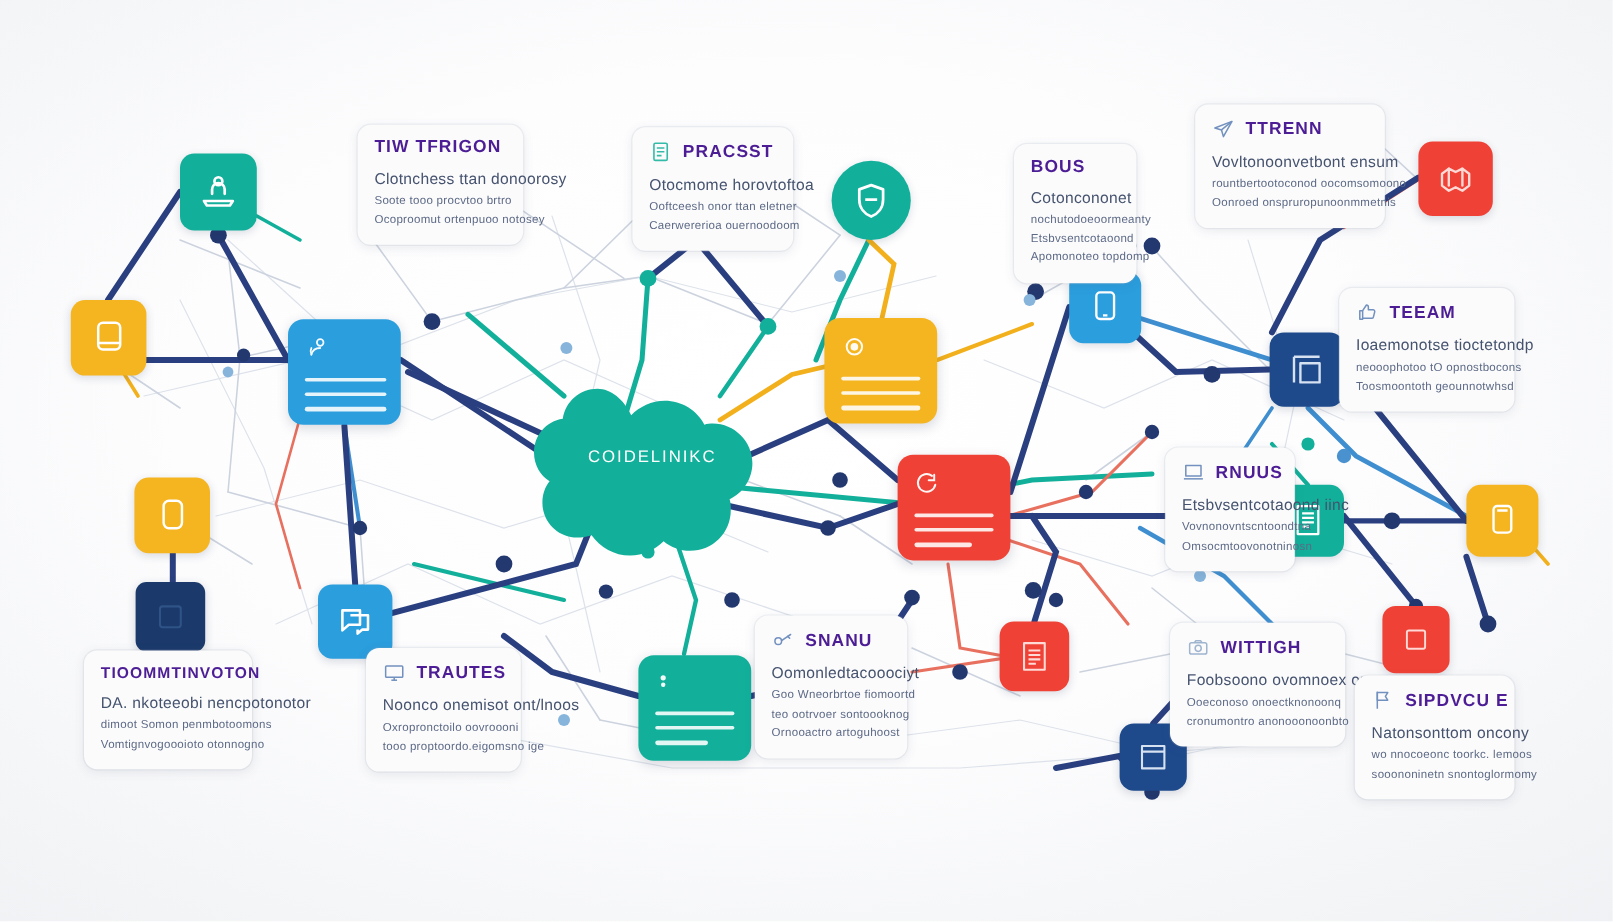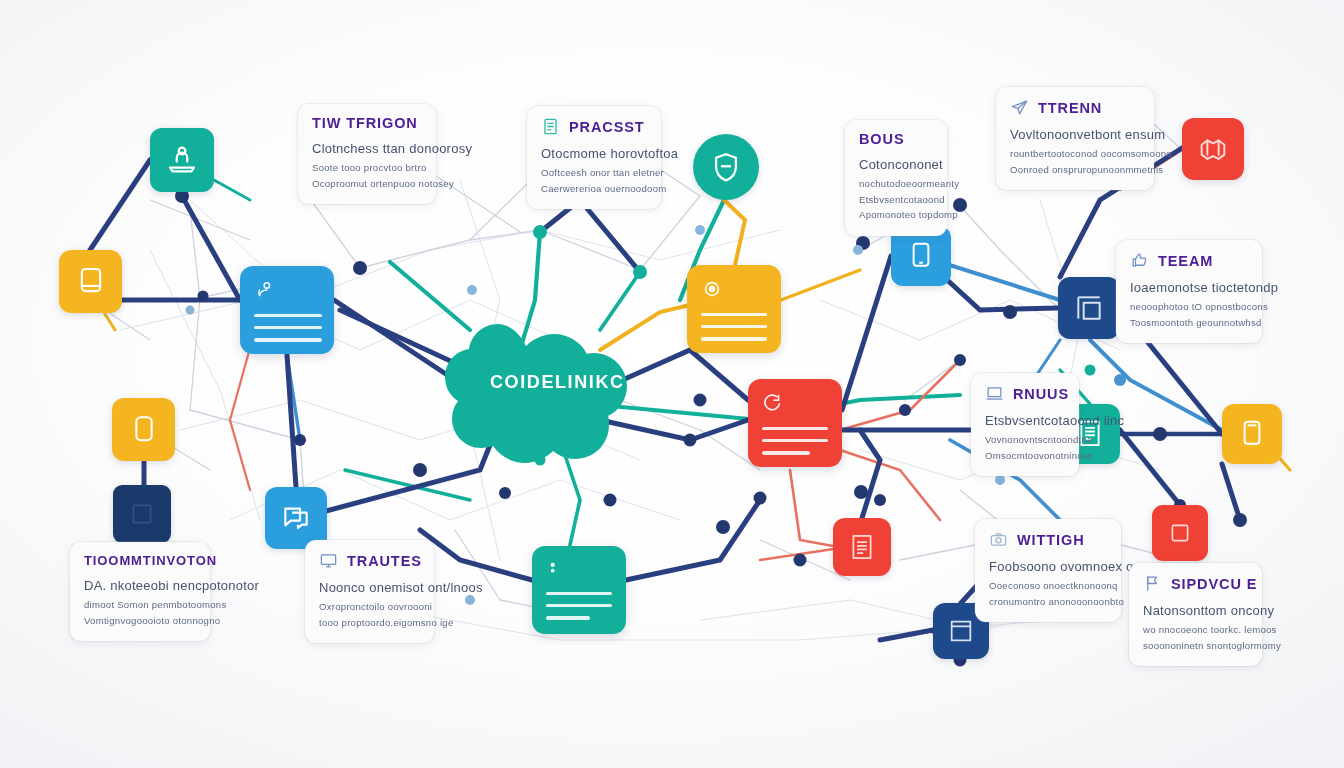--- a/index.html
+++ b/index.html
@@ -90,22 +90,22 @@
     align-items: center;
     justify-content: center;
     box-sizing: border-box;
   }
   .icon-node.circle { border-radius: 50%; }
   .icon-node svg { display: block; }
 
   .cloud-label {
     position: absolute;
     color: #ffffff;
-    font-size: 18px;
-    font-weight: 700;
+    font-size: 14px;
+    font-weight: 400;
     letter-spacing: 1.6px;
     filter: blur(.4px);
     white-space: nowrap;
     pointer-events: none;
   }
 </style>
 </head>
 <body>
 
 <div id="canvas">
@@ -583,20 +583,36 @@
               <path d="M12 17v3"></path>
           </svg>
         </span>
         <span class="info-title">TRAUTES</span>
       </div>
       <div class="info-sub lead">Noonco onemisot ont/lnoos</div>
       <div class="info-sub">Oxropronctoilo oovroooni</div>
       <div class="info-sub">tooo proptoordo.eigomsno ige</div>
     </div>
 
+    <div class="info-card" style="left:629px; top:513px; width:127px;">
+      <div class="info-head">
+        <span class="info-ico">
+          <svg width="19" height="19" viewBox="0 0 24 24" fill="none" stroke="#5b7fb5" stroke-width="1.6" stroke-linecap="round">
+            <circle cx="7" cy="13" r="3.5"></circle>
+              <path d="M10.5 12.5L20 6"></path>
+              <path d="M17 8l2 2"></path>
+          </svg>
+        </span>
+        <span class="info-title">SNANU</span>
+      </div>
+      <div class="info-sub lead">Oomonledtacooociyt</div>
+      <div class="info-sub">Goo Wneorbrtoe fiomoortd</div>
+      <div class="info-sub">teo ootrvoer sontoooknog</div>
+      <div class="info-sub">Ornooactro artoguhoost</div>
+    </div>
 
     <div class="info-card" style="left:975px; top:519px; width:146px;">
       <div class="info-head">
         <span class="info-ico">
           <svg width="19" height="19" viewBox="0 0 24 24" fill="none" stroke="#8fa8c8" stroke-width="1.6" stroke-linejoin="round">
             <rect x="3" y="7" width="18" height="12" rx="2"></rect>
               <circle cx="12" cy="13" r="3.2"></circle>
               <path d="M8 7l1.5-2h5L16 7"></path>
           </svg>
         </span>

